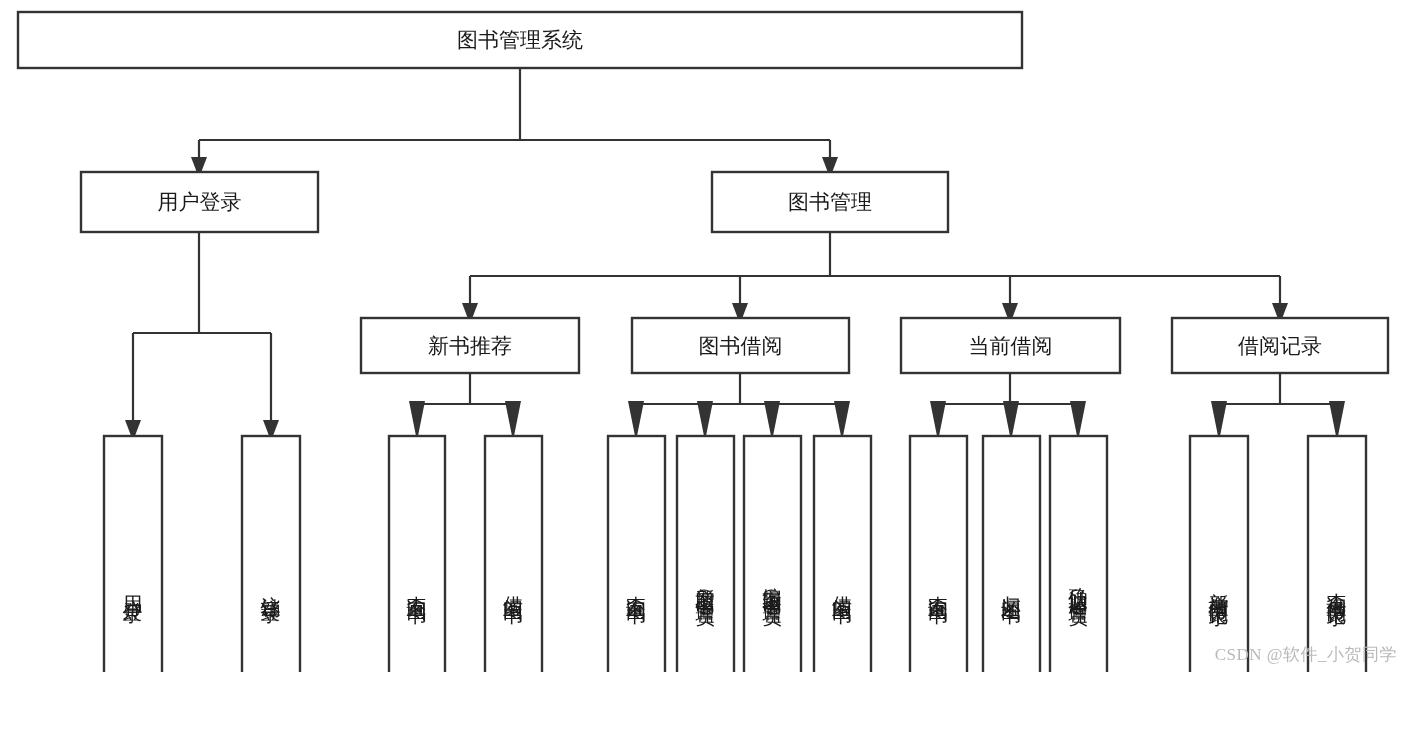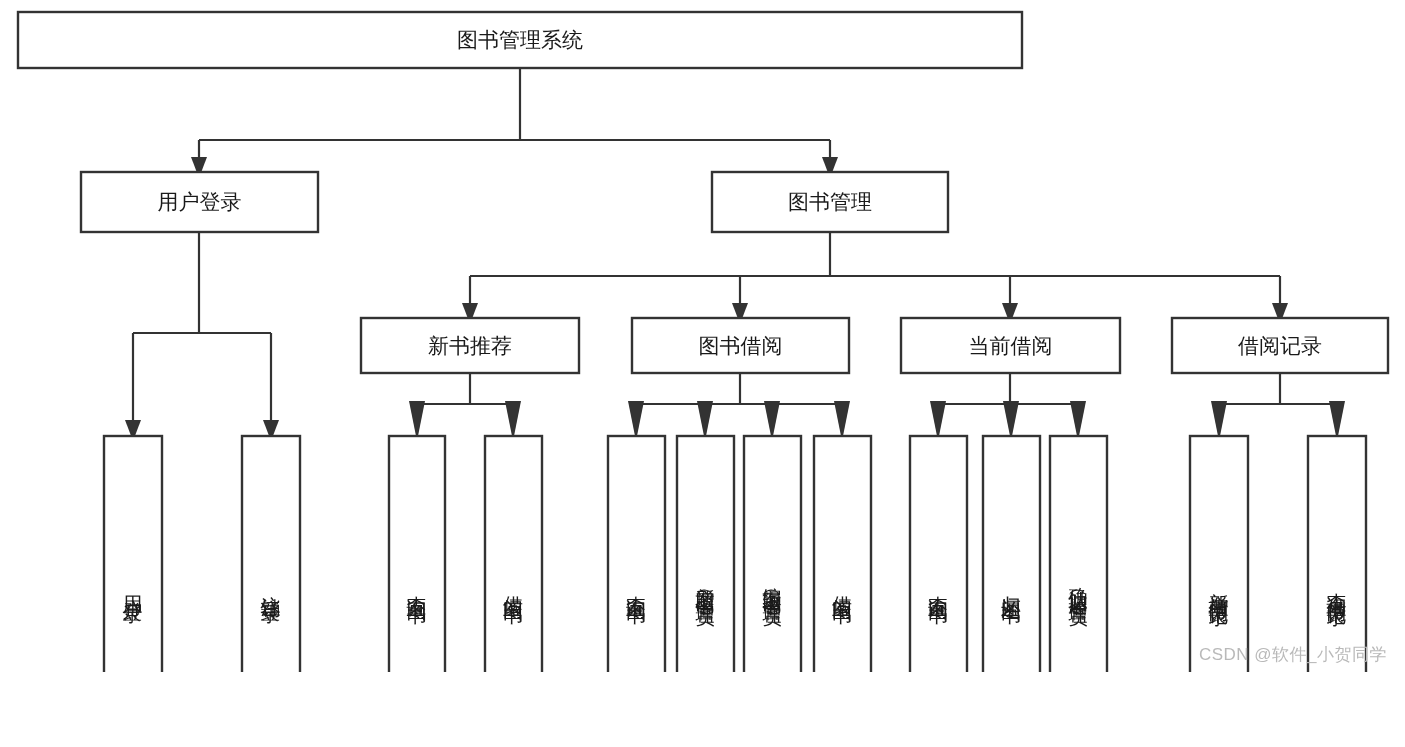--- a/index.html
+++ b/index.html
@@ -47,23 +47,23 @@
   }
   .node-label {
     font-family: "DejaVu Sans", "Liberation Sans", sans-serif;
     font-size: 21px;
     fill: #1a1a1a;
     text-anchor: middle;
     dominant-baseline: middle;
   }
   .watermark {
     position: absolute;
-    right: 18px;
+    right: 8px;
     bottom: 6px;
-    font-family: Liberation Sans, sans-serif;
+    font-family: Liberation Serif, serif;
     font-size: 17px;
     color: #b9b9b9;
     letter-spacing: 0.5px;
     white-space: nowrap;
     user-select: none;
   }
 </style>
 </head>
 <body>
 

